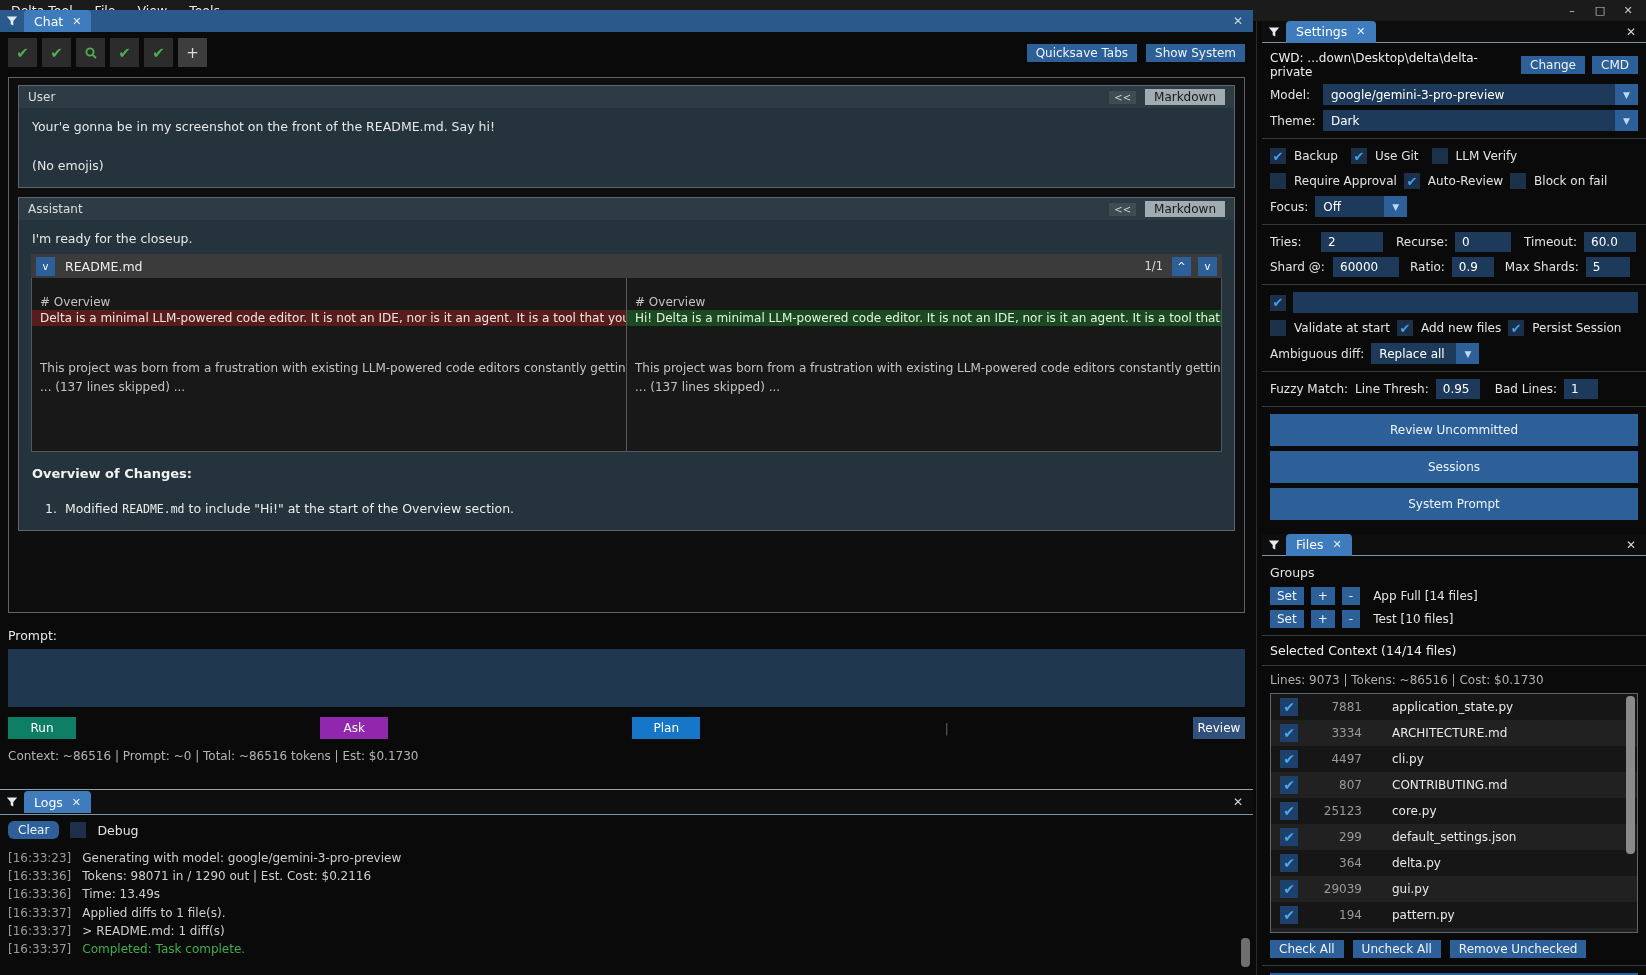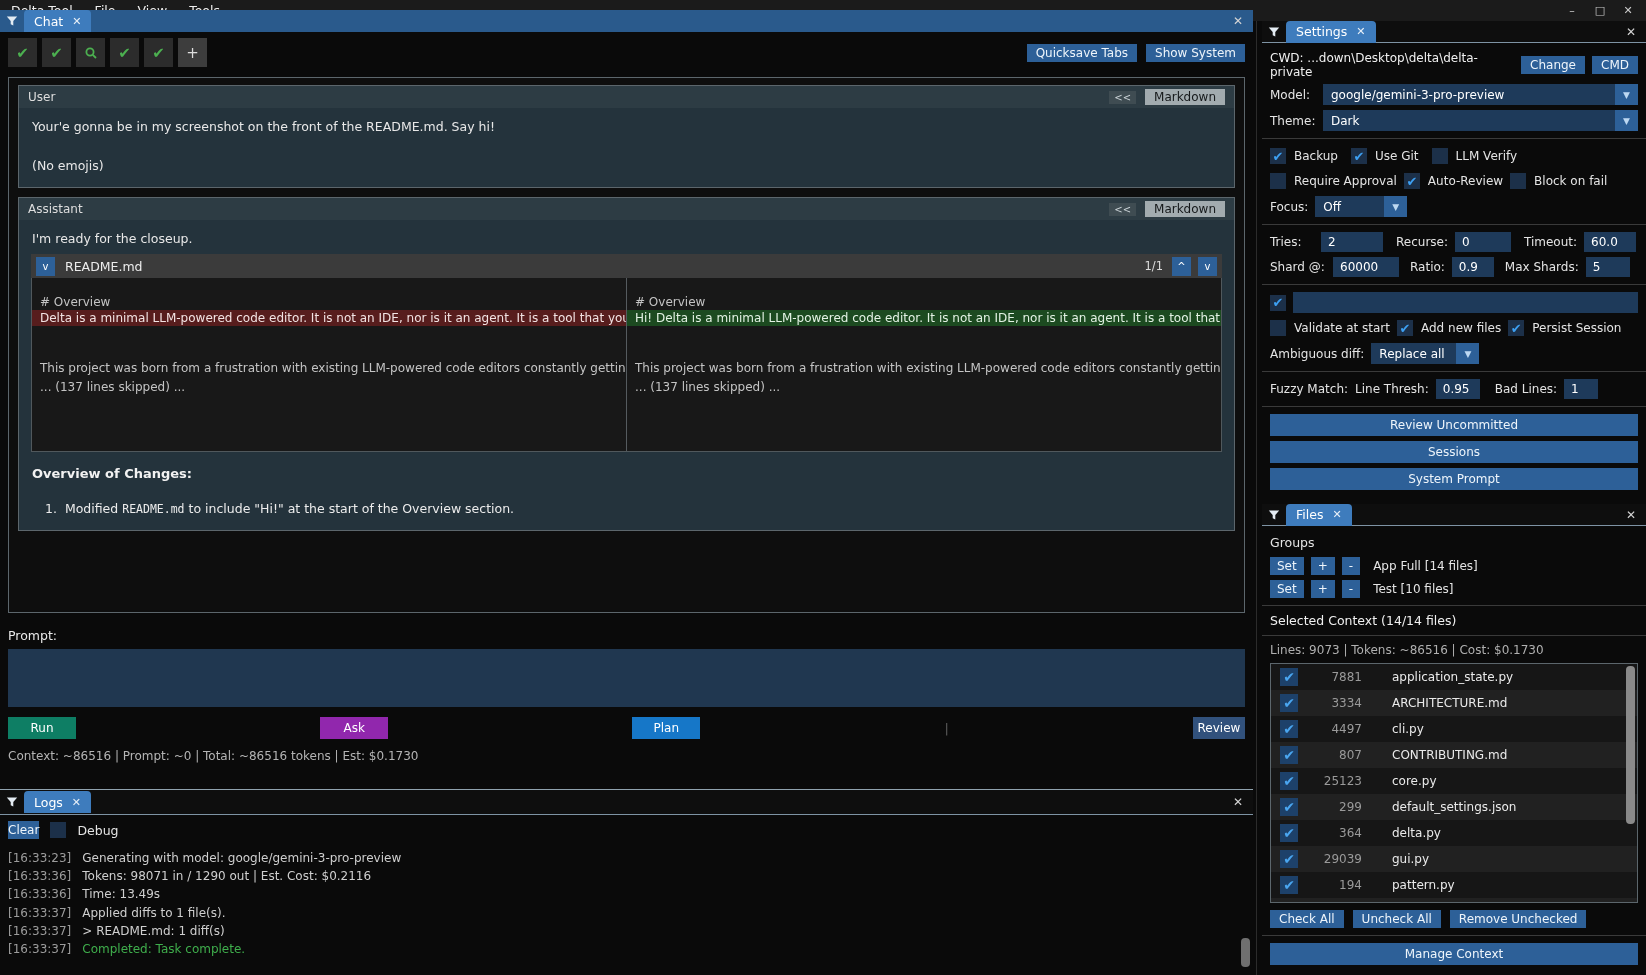--- a/index.html
+++ b/index.html
@@ -78,21 +78,21 @@
   .act.ask { background:#9127ad; }
   .act.plan { background:#1677c8; }
   .act.review { background:#31517c; width:52px; }
   .act-sep { color:#5c5c5c; font-size:13px; }
   .status-line { margin:10px 8px 0 8px; font-size:12px; color:#b4b4b4; }
 
   
   .logs-panel { position:absolute; top:789px; left:0; width:1253px; height:186px; border-top:1px solid #90a2ae; }
   .logs-panel .tabstrip { height:25px; }
   .logs-toolbar { display:flex; align-items:center; gap:11px; padding:6px 8px 2px 8px; }
-  .clear-btn { background:#2d6098; color:#eef5fb; font-size:12px; padding:2px 0; }
+  .clear-btn { background:#2d6098; color:#eef5fb; font-size:12px; padding:2px 10px;border-radius:6px; }
   .cb { width:16px; height:16px; background:#1c3049; position:relative; flex:none; }
   .cb.checked::after { content:"✔"; position:absolute; inset:0; display:flex; align-items:center;
                        justify-content:center; color:#3da0f2; font-size:13px; font-weight:bold; }
   .debug-label { font-size:12.5px; color:#e4e4e4; }
   .log-lines { padding:8px 8px 0 8px; font-size:12px; line-height:18.2px; color:#cfcfcf; }
   .log-time { color:#9c9c9c; margin-right:11px; }
   .log-success { color:#3fae4c; }
   .logs-thumb { position:absolute; right:3px; bottom:8px; width:9px; height:29px; background:#6f6f6f; border-radius:4px; }
 
   
@@ -107,21 +107,21 @@
         padding-left:8px; font-size:12px; }
   .dd-arrow { margin-left:auto; width:23px; height:21px; background:#2d6098; color:#bcd8f2; font-size:9px;
               display:flex; align-items:center; justify-content:center; }
   .dd.small { flex:none; width:92px; }
   .dd.mid { flex:none; width:108px; }
   .mlabel { width:46px; flex:none; }
   .sep { border:none; border-top:1px solid #3a3a3a; margin:7px -8px; }
   .cbg { display:flex; align-items:center; gap:8px; }
   .num { background:#1e3a5a; height:20px; color:#ffffff; display:flex; align-items:center; padding:0 7px; font-size:12px; }
   .val-input { flex:1; height:21px; background:#1e3a5a; }
-  .wide-btn { height:22px; background:#2d6098; color:#eef5fb; font-size:12px; display:flex; align-items:center;
+  .wide-btn { height:32px; background:#2d6098; color:#eef5fb; font-size:12px; display:flex; align-items:center;
               justify-content:center; margin:5px 0; }
 
   .files-panel { position:relative; margin-top:14px; }
   .fp-content { padding:4px 8px 0 8px; font-size:12px; color:#e4e4e4; }
   .groups-h { font-size:12.5px; margin:5px 0 7px 0; }
   .grp-row { display:flex; align-items:center; gap:7px; margin:5px 0; }
   .mini { padding:2px 7px; }
   .sel-h { font-size:12.5px; color:#f0f0f0; margin:2px 0; }
   .stats { color:#b0b0b0; margin:2px 0; }
   .file-box { position:relative; border:1px solid #5c666c; background:#101010; height:240px;

